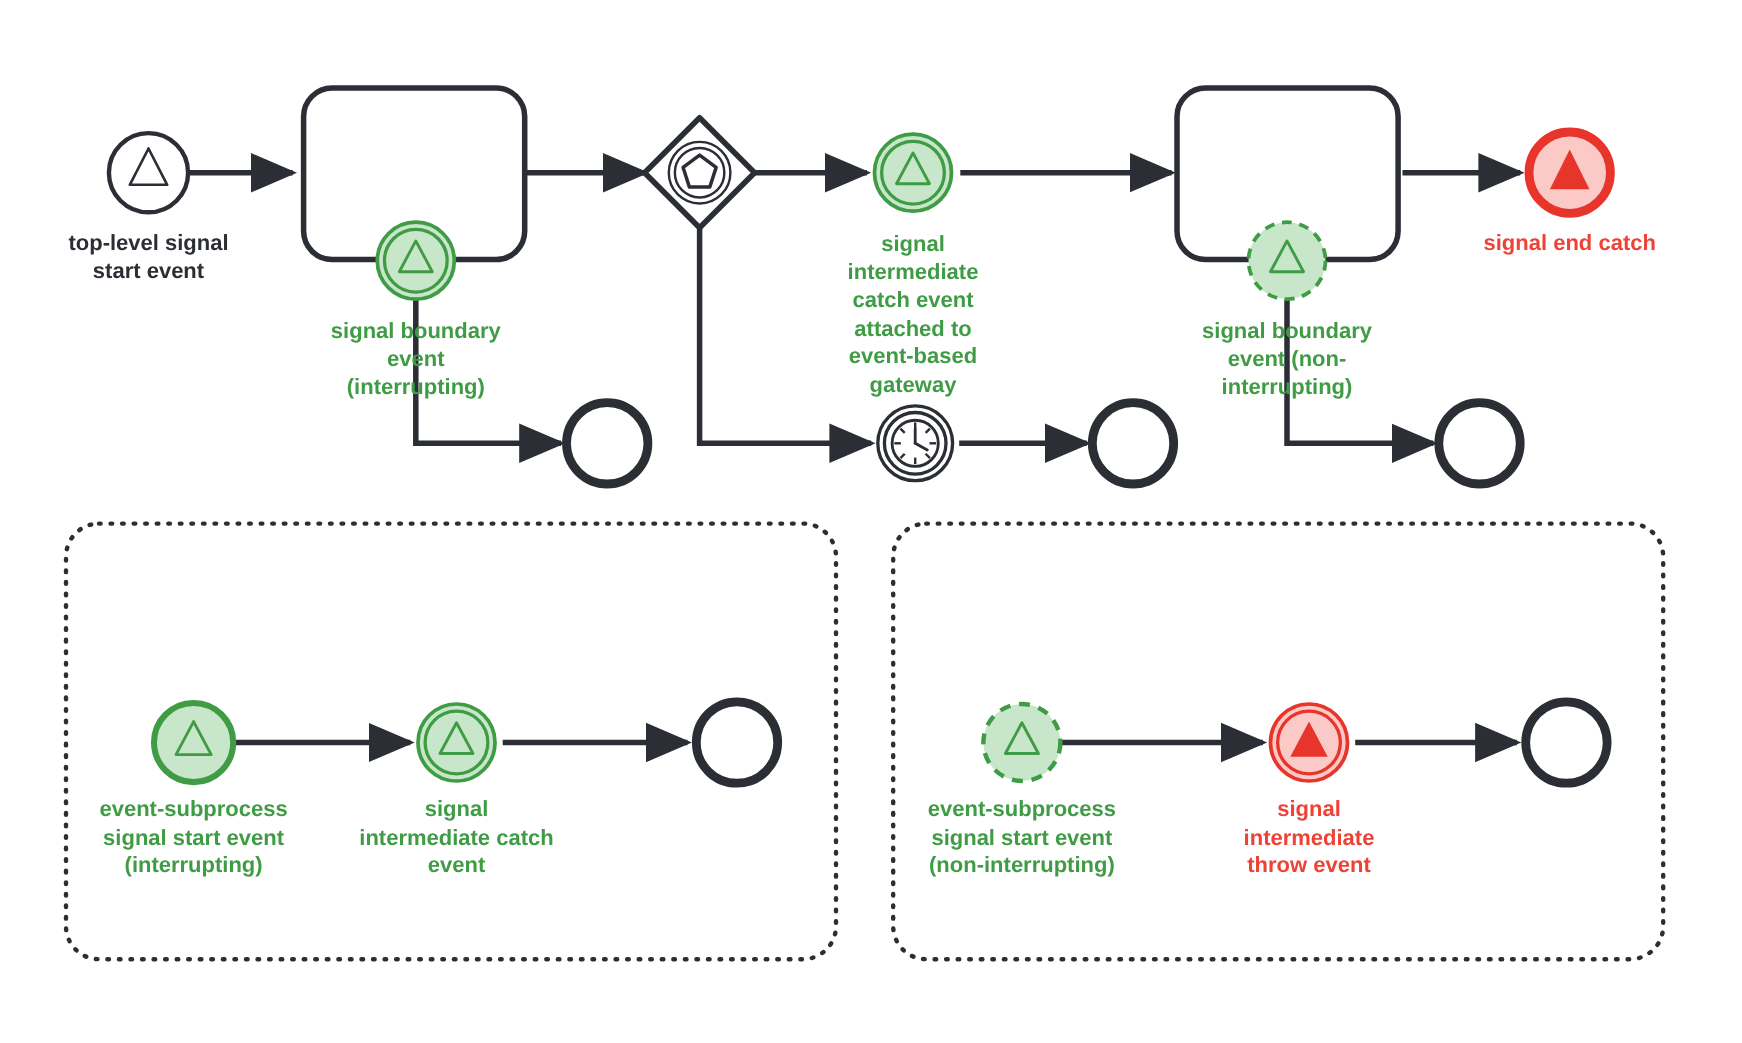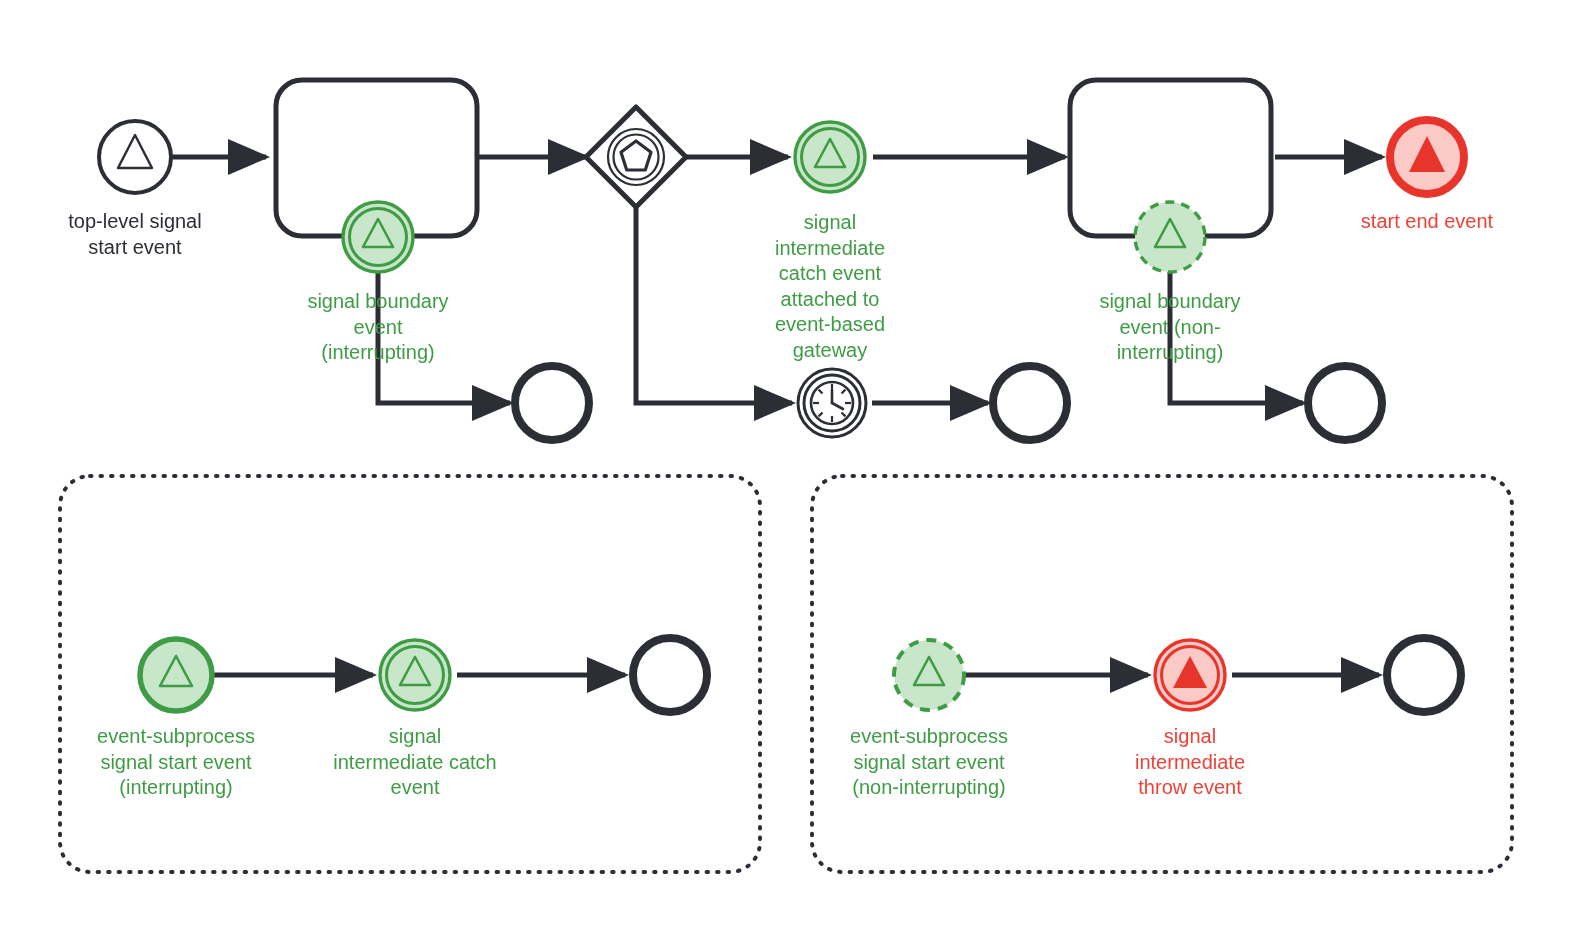--- a/index.html
+++ b/index.html
@@ -30,20 +30,21 @@
     display: block;
   }
   .lbl {
     position: absolute;
     text-align: center;
     font-family: "Liberation Sans", sans-serif;
     font-size: 20px;
     line-height: 25.5px;
     white-space: pre-line;
     pointer-events: none;
+    font-weight: bold;
   }
   .lbl-dark  { color: #2b2e34; }
   .lbl-green { color: #3f9c45; }
   .lbl-red   { color: #ef4237; }
 </style>
 </head>
 <body>
 
 <div id="diagram-root">
 
@@ -236,21 +237,21 @@
 intermediate
 catch event
 attached to
 event-based
 gateway</div>
 
   <div class="lbl lbl-green" style="left:1070px; top:289px; width:200px;">signal boundary
 event (non-
 interrupting)</div>
 
-  <div class="lbl lbl-red" style="left:1327px; top:209px; width:200px;">start end event</div>
+  <div class="lbl lbl-red" style="left:1327px; top:209px; width:200px;">signal end catch</div>
 
   <div class="lbl lbl-green" style="left:66px; top:724px; width:220px;">event-subprocess
 signal start event
 (interrupting)</div>
 
   <div class="lbl lbl-green" style="left:310px; top:724px; width:210px;">signal
 intermediate catch
 event</div>
 
   <div class="lbl lbl-green" style="left:819px; top:724px; width:220px;">event-subprocess

